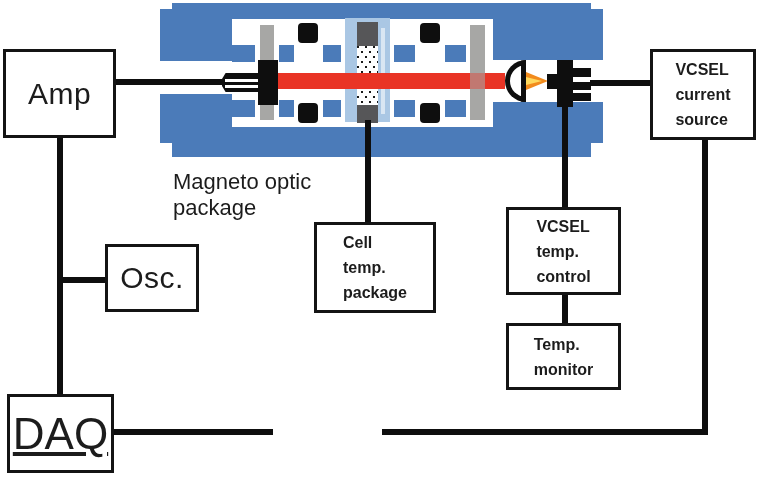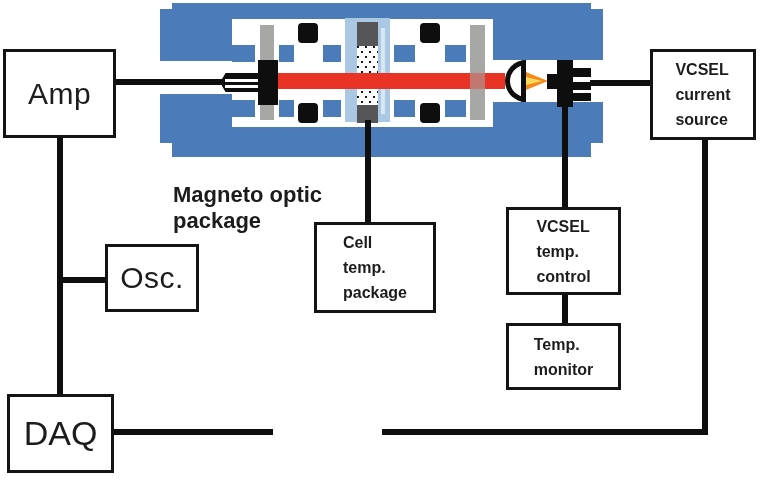--- a/index.html
+++ b/index.html
@@ -2,21 +2,21 @@
 <html><head>
 <meta charset="utf-8">
 <style>
   html,body{margin:0;padding:0;background:#ffffff;}
   .canvas{position:relative;width:768px;height:482px;background:#ffffff;overflow:hidden;
           font-family:"Liberation Sans", sans-serif;color:#1c1c1c;}
   
   .box{position:absolute;background:#ffffff;border:3px solid #141414;box-sizing:border-box;
        display:flex;align-items:center;justify-content:center;z-index:4;}
   .big-label{font-size:30px;letter-spacing:0.5px;}
-  .huge-label{font-size:34px;}
+  .huge-label{font-size:44px;text-decoration:underline;}
   .small-label{font-size:16px;line-height:25px;white-space:pre-line;text-align:left;font-weight:bold;}
   .center-label{text-align:center;}
   
   .wire{position:absolute;background:#0e0e0e;z-index:3;}
   
   .pkg{position:absolute;left:160px;top:3px;width:443px;height:157px;z-index:2;}
   .blue{position:absolute;background:#4b7bb9;}
   .graybar{position:absolute;background:#a7a7a5;z-index:4;}
   .magnet{position:absolute;background:#0e0e0e;border-radius:4px;z-index:4;}
   .cellouter{position:absolute;background:#aac7e4;z-index:4;}
@@ -27,22 +27,22 @@
                       radial-gradient(circle,#1a1a1a 1.2px,transparent 1.4px);
      background-size:8px 10px,8px 10px;background-position:1px 1px,5px 6px;}
   .beam{position:absolute;background:#e93425;z-index:6;}
   .beamfade{position:absolute;background:rgba(167,167,165,0.6);z-index:7;}
   .blackpart{position:absolute;background:#0e0e0e;z-index:8;}
   .whiteslot{position:absolute;background:#ffffff;z-index:9;}
   .lens{position:absolute;background:#ffffff;border:5px solid #0e0e0e;box-sizing:border-box;
         border-radius:26px 0 0 26px;z-index:8;}
   .cone{position:absolute;background:#f28b1d;clip-path:polygon(0 0,100% 50%,0 100%);z-index:8;}
   .conecore{position:absolute;background:#ffd95e;clip-path:polygon(0 0,100% 50%,0 100%);z-index:9;}
-  .pkg-label{position:absolute;left:173px;top:182px;font-size:22px;line-height:26px;
-             white-space:pre-line;z-index:4;font-weight:bold;}
+  .pkg-label{position:absolute;left:173px;top:169px;font-size:22px;line-height:26px;
+             white-space:pre-line;z-index:4;}
 </style>
 </head>
 <body>
 
 <div class="canvas">
 
   <div class="wire" style="left:116px;top:79px;width:109px;height:6px"></div>
   <div class="wire" style="left:590px;top:80px;width:60px;height:6px"></div>
   <div class="wire" style="left:57px;top:136px;width:6px;height:258px"></div>
   <div class="wire" style="left:57px;top:277px;width:48px;height:6px"></div>

